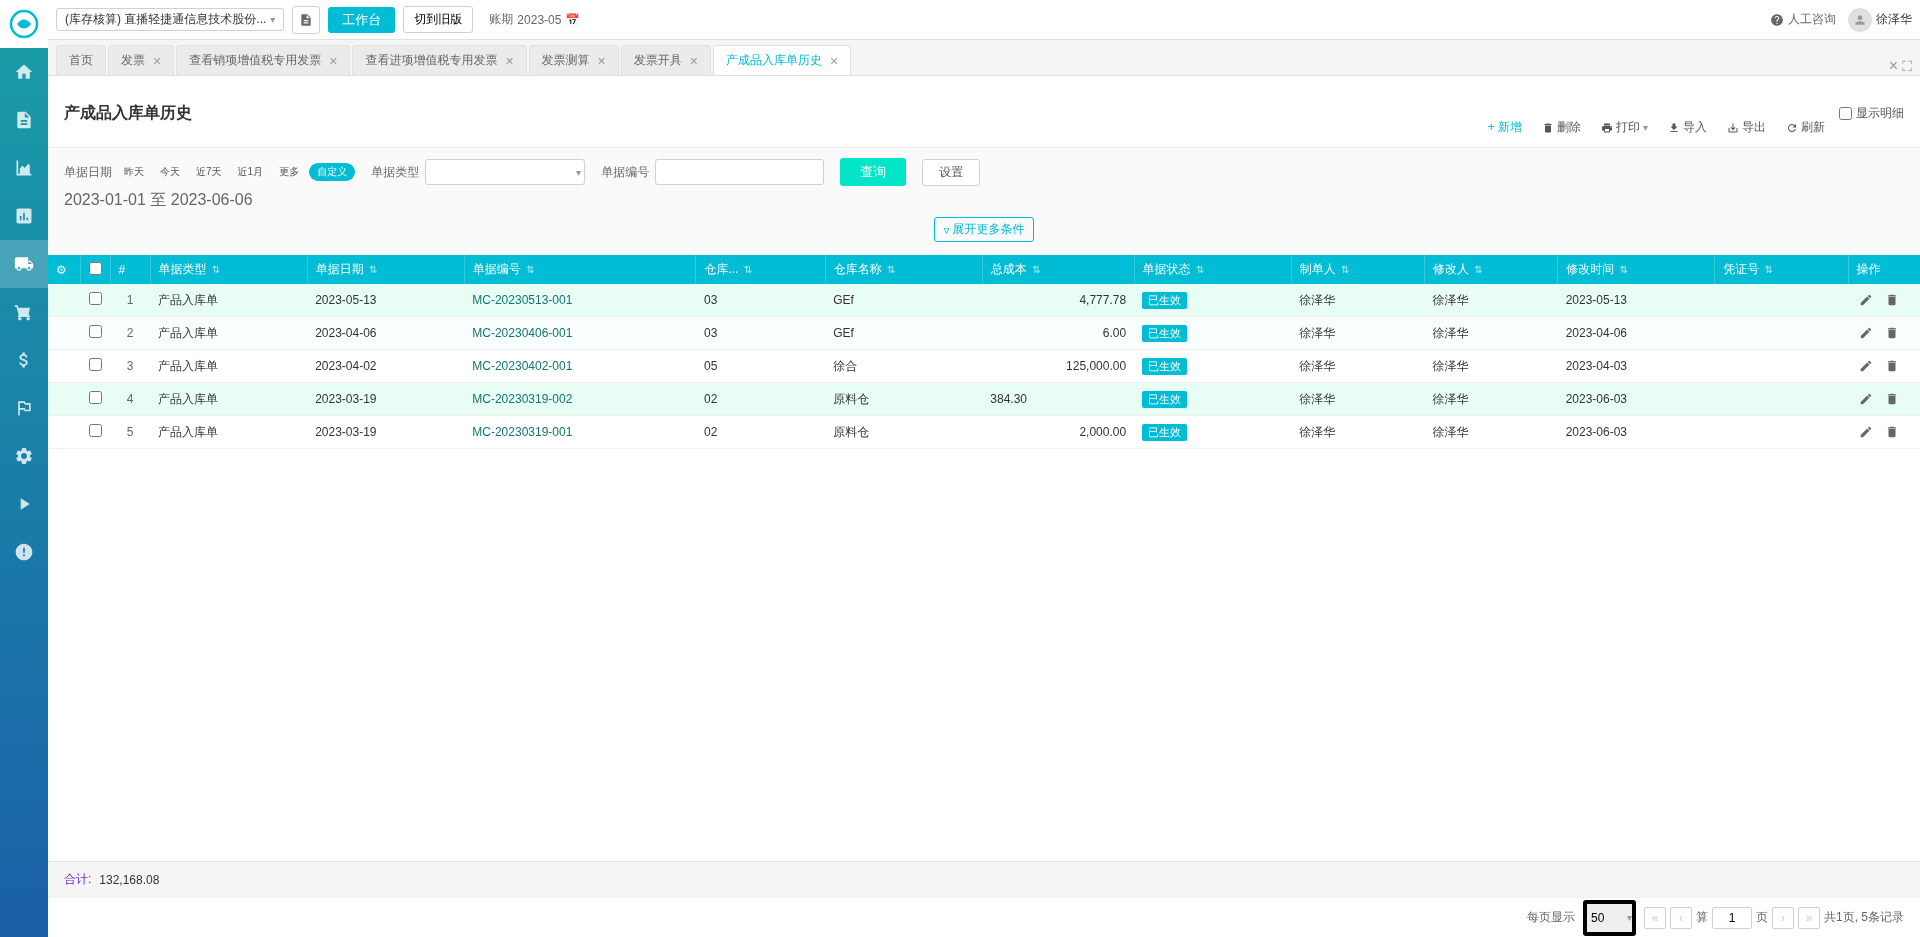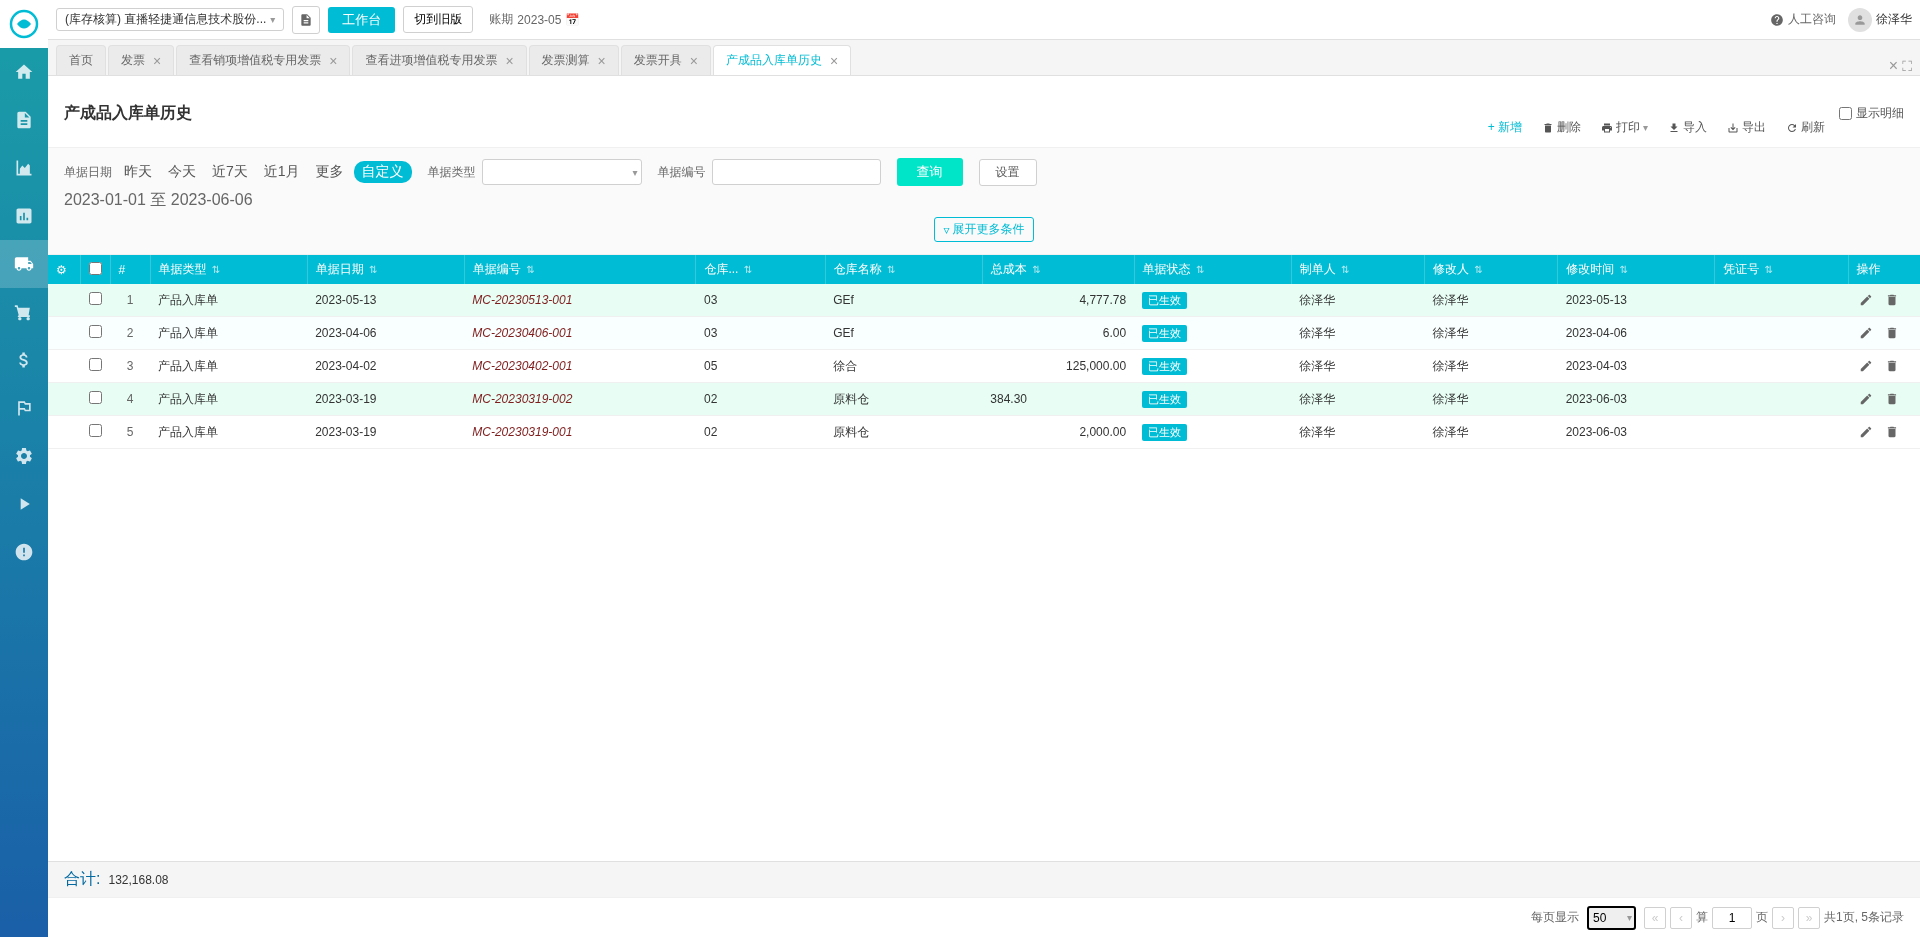--- a/index.html
+++ b/index.html
@@ -49,21 +49,21 @@
     .action-btn { display: flex; align-items: center; gap: 3px; font-size: 12px; color: #555; cursor: pointer; padding: 3px 6px; border-radius: 3px; margin-top: 28px; }
     .action-btn.primary { color: #00bcd4; }
     .checkbox-label { display: flex; align-items: center; gap: 4px; font-size: 12px; color: #555; cursor: pointer; }
 
     
     .filter-area { padding: 10px 16px; border-bottom: 1px solid #f0f0f0; background: #fafafa; }
     .filter-row { display: flex; align-items: center; gap: 16px; flex-wrap: wrap; }
     .filter-item { display: flex; align-items: center; gap: 6px; font-size: 12px; }
     .filter-label { color: #666; white-space: nowrap; }
     .filter-quick-btns { display: flex; gap: 4px; }
-    .quick-btn { padding: 2px 6px; font-size: 14px; cursor: pointer; color: #555; border-radius: 2px; }
+    .quick-btn { padding: 2px 6px; font-size: 10px; cursor: pointer; color: #555; border-radius: 2px; }
     .quick-btn.active { background: #00bcd4; color: #fff; border-radius: 10px; padding: 2px 8px; }
     .filter-date-range { font-size: 16px; color: #666; }
     .filter-select { height: 26px; border: 1px solid #d0d0d0; border-radius: 3px; padding: 0 4px; font-size: 12px; min-width: 160px; background: #fff; }
     .filter-input { height: 26px; border: 1px solid #d0d0d0; border-radius: 3px; padding: 0 6px; font-size: 12px; min-width: 160px; }
     .expand-btn { display: flex; align-items: center; gap: 3px; color: #00bcd4; font-size: 12px; cursor: pointer; padding: 3px 8px; border: 1px solid #00bcd4; border-radius: 3px; }
     .query-btn { background: #00e5c8; color: #fff; border: none; border-radius: 3px; padding: 5px 20px; font-size: 13px; cursor: pointer; }
     .set-btn { background: #fff; color: #555; border: 1px solid #d0d0d0; border-radius: 3px; padding: 4px 16px; font-size: 12px; cursor: pointer; }
     .filter-expand-row { display: flex; justify-content: center; align-items: center; padding: 6px 0 2px 0; }
 
     
@@ -71,36 +71,36 @@
     table { width: 100%; border-collapse: collapse; font-size: 12px; }
     thead tr { background: #00bcd4; color: #fff; }
     thead th { padding: 6px 8px; text-align: left; white-space: nowrap; font-weight: normal; border-right: 1px solid rgba(255,255,255,0.2); cursor: pointer; }
     thead th:last-child { border-right: none; }
     tbody tr { border-bottom: 1px solid #f0f0f0; }
     tbody tr:nth-child(odd) { background: #fff; }
     tbody tr:nth-child(even) { background: #f9fffe; }
     tbody tr.highlighted { background: #e8fef5; }
     tbody td { padding: 6px 8px; white-space: nowrap; }
     .status-badge { display: inline-block; background: #00bcd4; color: #fff; border-radius: 2px; padding: 1px 6px; font-size: 11px; }
-    .link-text { color: #7f1d1d; cursor: pointer; text-decoration: none; font-style: italic; }
+    .link-text { color: #0f766e; cursor: pointer; text-decoration: none; }
     .action-icons { display: flex; gap: 6px; }
     .action-icon { width: 20px; height: 20px; display: flex; align-items: center; justify-content: center; cursor: pointer; color: #666; }
     .sort-icon { font-size: 10px; margin-left: 2px; opacity: 0.7; }
     .settings-icon-cell { width: 32px; }
     .checkbox-cell { width: 28px; text-align: center; }
 
     
     .table-footer { height: 36px; background: #f5f5f5; border-top: 1px solid #e0e0e0; display: flex; align-items: center; padding: 0 16px; }
-    .total-label { font-size: 16px; color: #0369a1; text-align: center; }
+    .total-label { font-size: 12px; color: #6d28d9; text-align: center; }
     .total-value { font-size: 12px; color: #333; margin-left: 8px; }
 
     
     .pagination { height: 40px; display: flex; align-items: center; justify-content: flex-end; padding: 0 16px; gap: 8px; border-top: 1px solid #f0f0f0; background: #fff; }
     .page-size-label { font-size: 12px; color: #666; }
-    .page-size-select { height: 24px; border: 2px solid #000000; border-radius: 3px; padding: 0 4px; font-size: 12px; }
+    .page-size-select { height: 36px; border: 4px solid #000000; border-radius: 3px; padding: 0 4px; font-size: 12px; }
     .page-nav { display: flex; align-items: center; gap: 4px; }
     .page-nav-btn { width: 22px; height: 22px; display: flex; align-items: center; justify-content: center; border: 1px solid #d0d0d0; border-radius: 2px; cursor: pointer; background: #fff; font-size: 12px; color: #666; }
     .page-nav-btn.disabled { color: #ccc; cursor: not-allowed; }
     .page-input { width: 40px; height: 22px; border: 1px solid #d0d0d0; border-radius: 2px; text-align: center; font-size: 12px; }
     .page-info { font-size: 12px; color: #666; }
 
     
     .row-num { text-align: center; color: #666; width: 30px; }
 
     

